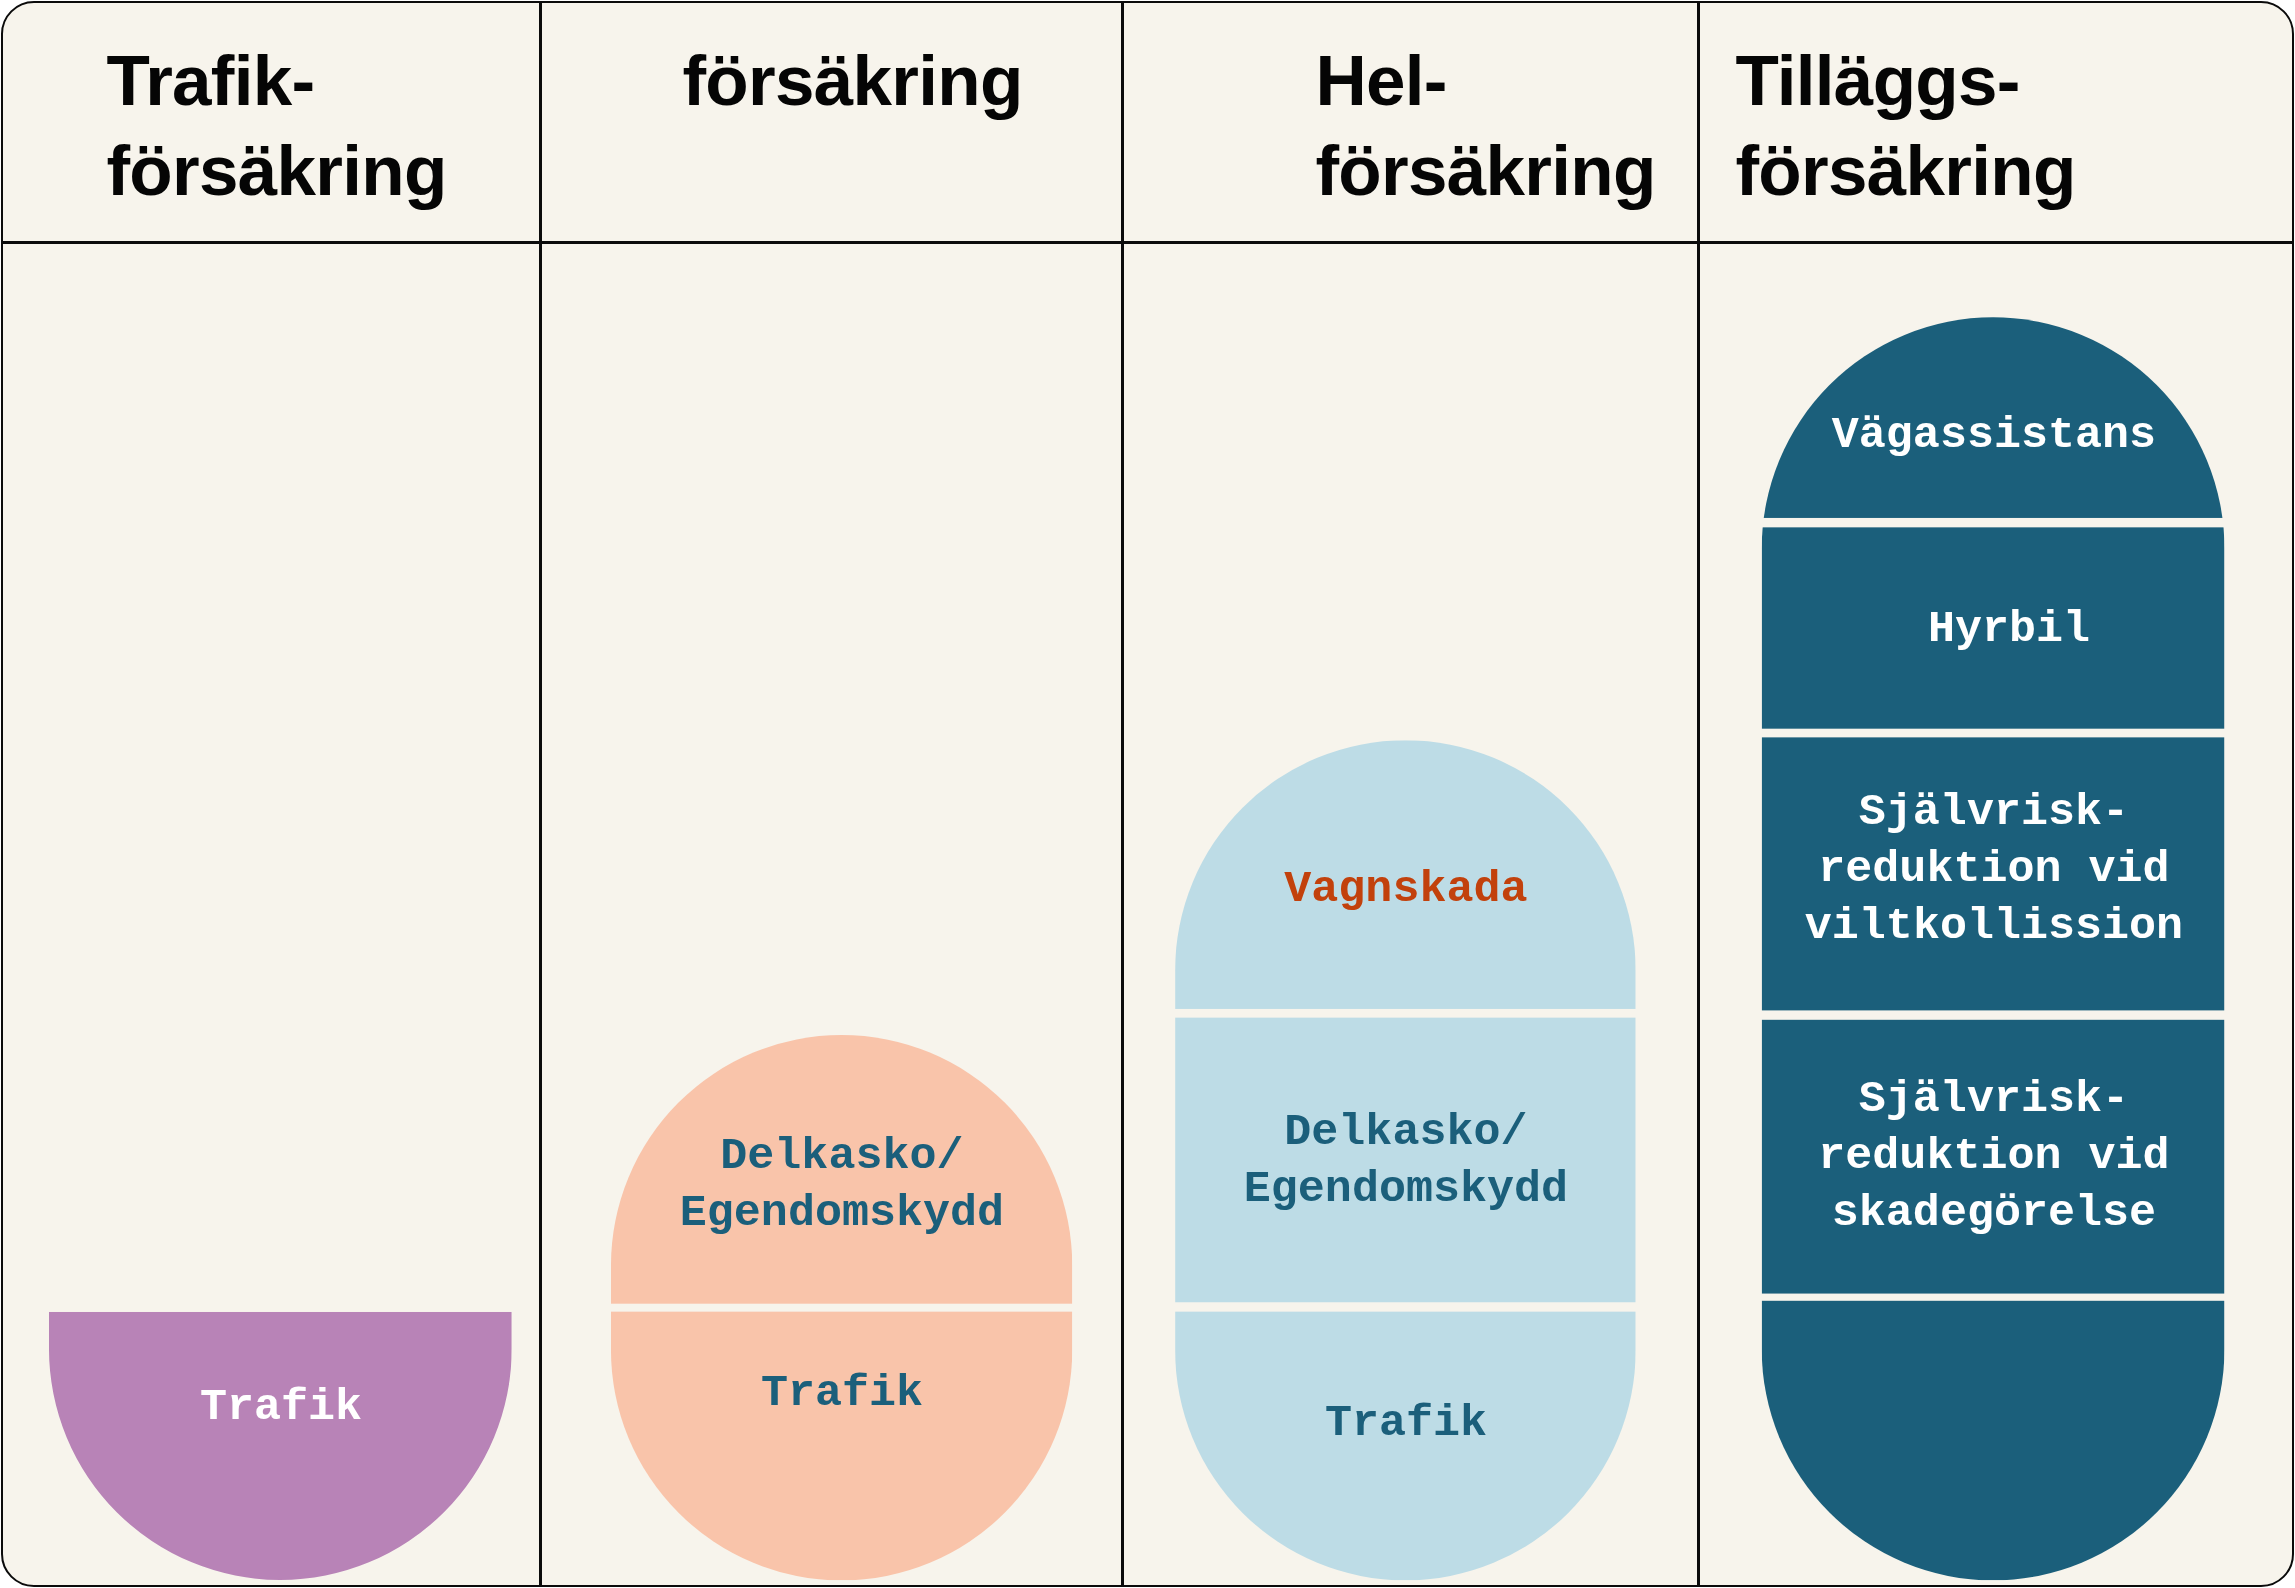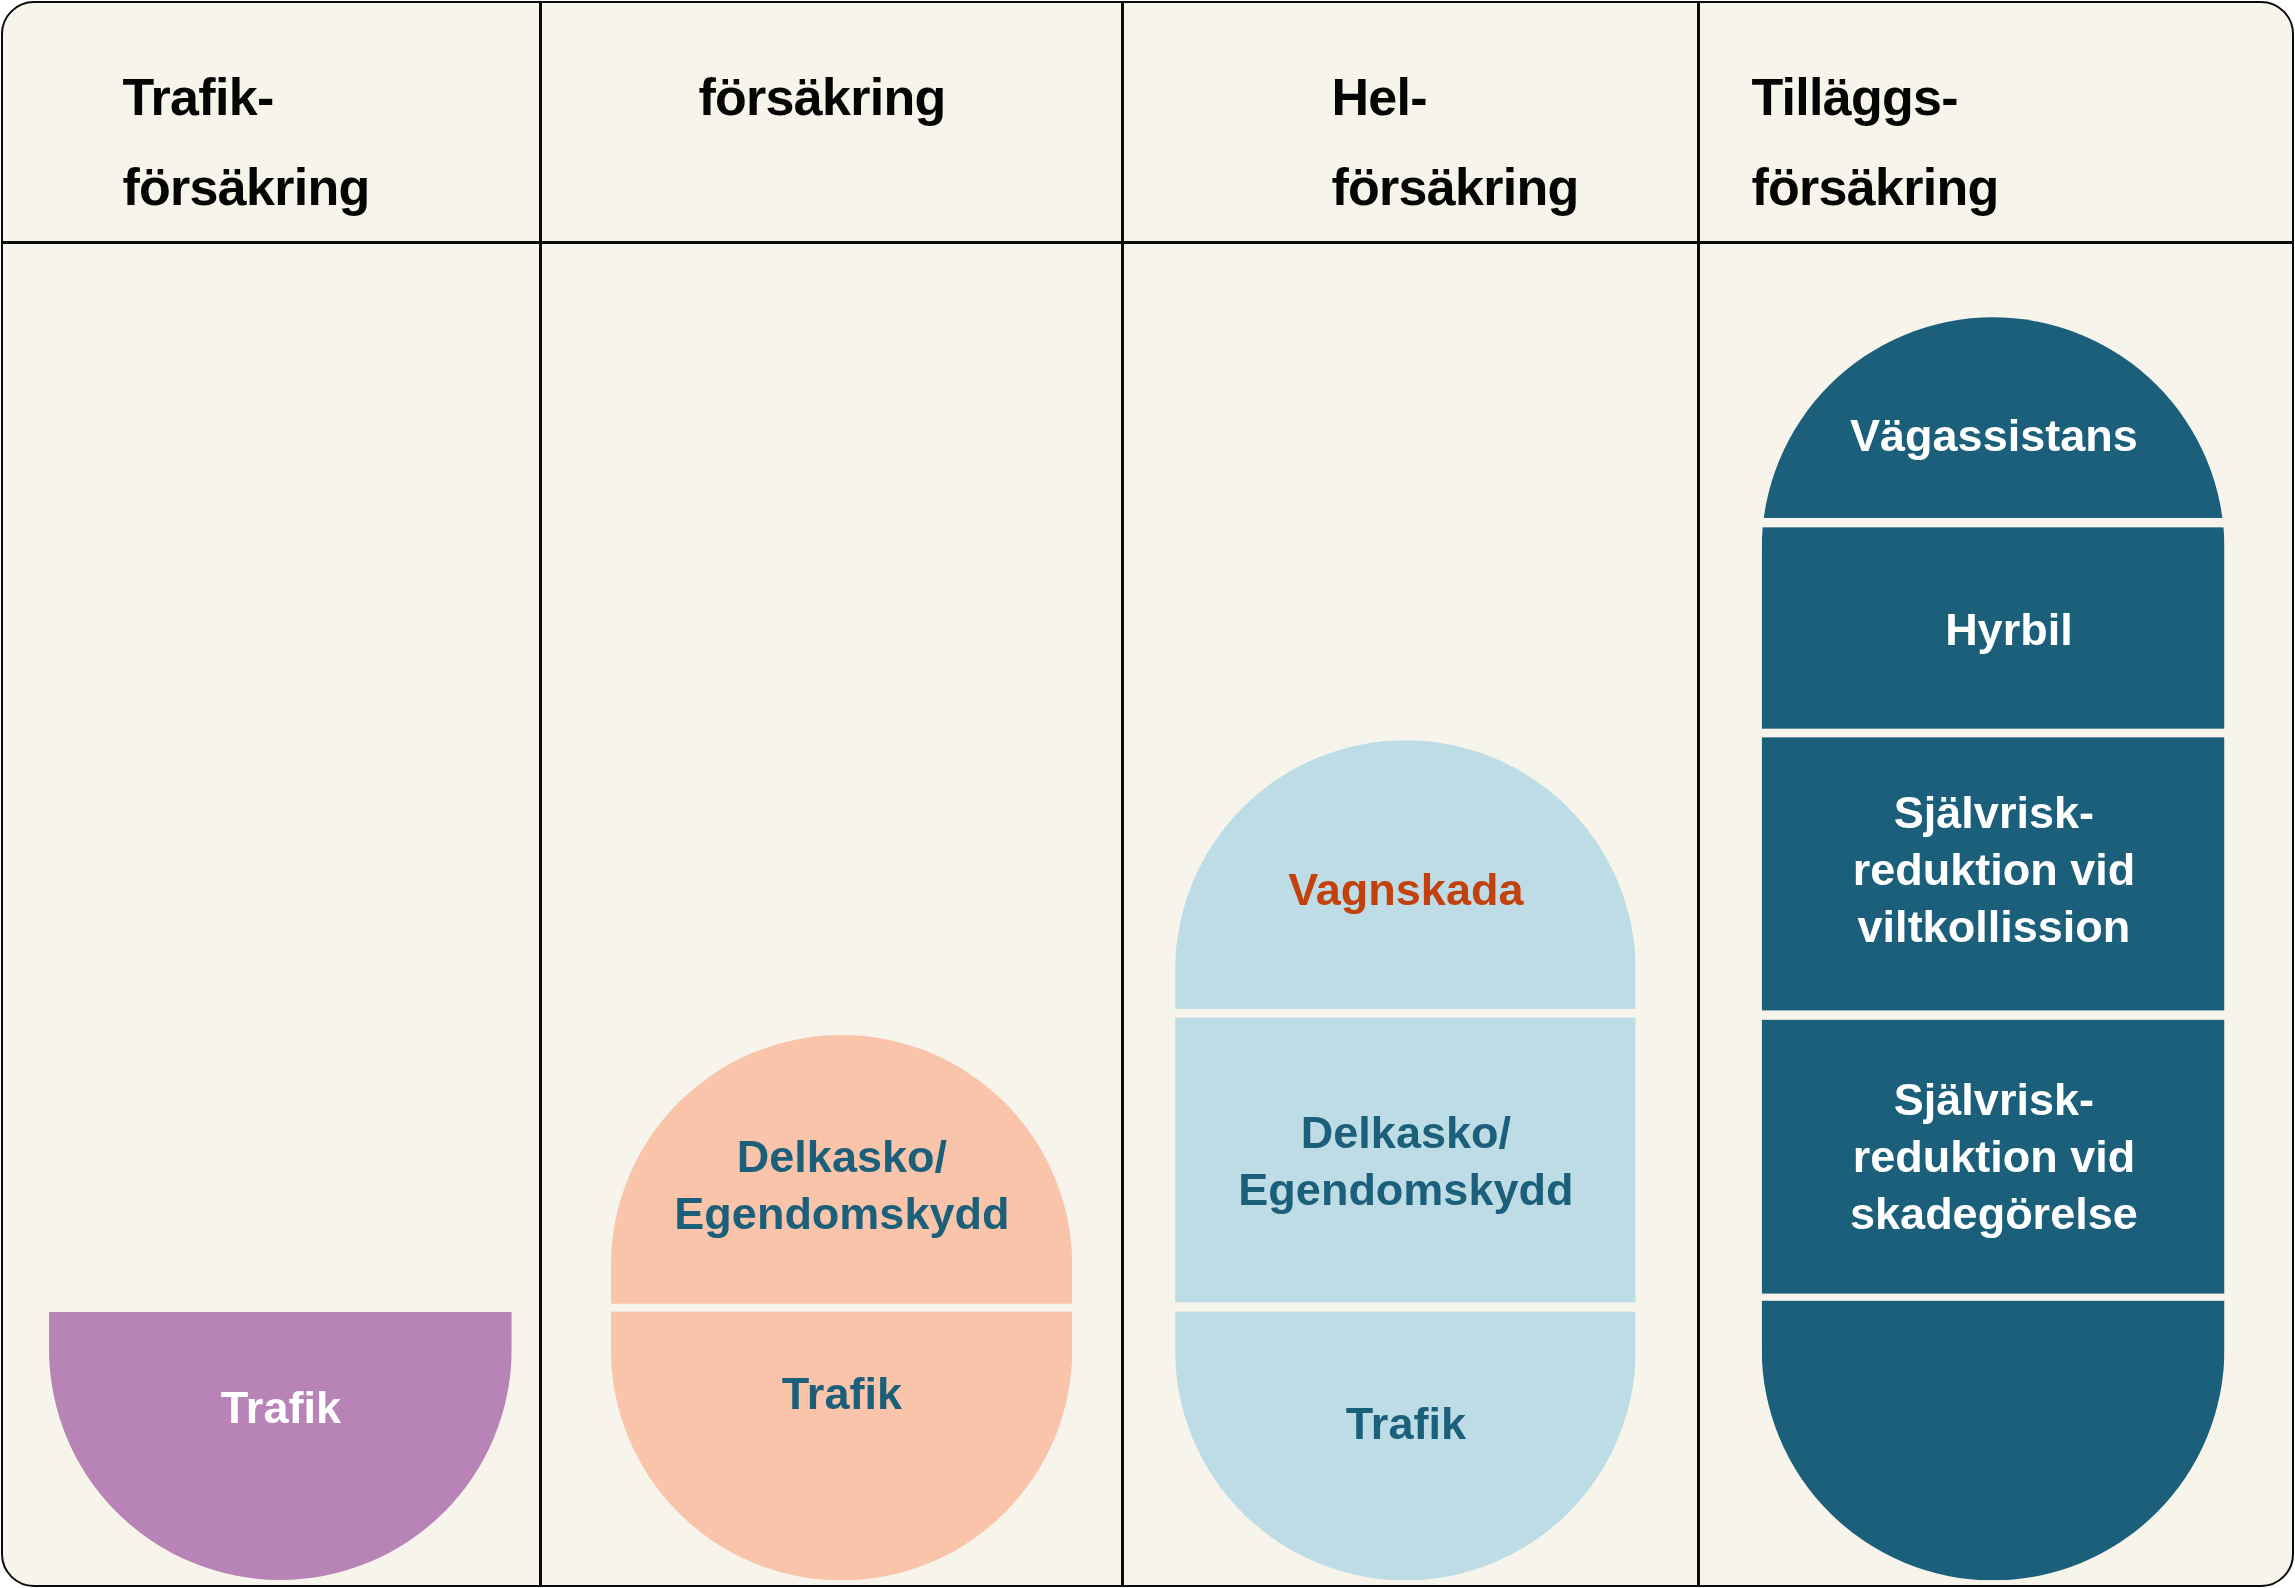--- a/index.html
+++ b/index.html
@@ -5,29 +5,29 @@
   html, body { margin: 0; padding: 0; background: #ffffff; }
   body { width: 2295px; height: 1589px; position: relative; overflow: hidden; }
   .frame {
     position: absolute; left: 1.4px; top: 1.4px; width: 2293px; height: 1586px;
     box-sizing: border-box; border: 2.9px solid #0b0b0b; border-radius: 33px;
     background: #f7f4ec; overflow: hidden;
   }
   .hline { position: absolute; left: 0; right: 0; top: 238px; height: 2.9px; background: #0b0b0b; }
   .vline { position: absolute; top: 0; bottom: 0; width: 2.9px; background: #0b0b0b; }
   .col-title {
-    position: absolute; top: 33px; margin: 16px;
+    position: absolute; top: 33px; margin: 0;
     font-family: "Liberation Sans", sans-serif; font-weight: 700;
-    font-size: 52px; line-height: 90px; color: #050505; letter-spacing: -0.7px;
+    font-size: 71px; line-height: 90px; color: #050505; letter-spacing: -0.7px;
   }
   .col-title span { display: block; }
   svg.shapes { position: absolute; left: -4.3px; top: -4.3px; }
   .seg-label {
     position: absolute; text-align: center;
-    font-family: Liberation Sans, sans-serif; font-weight: 700;
+    font-family: Liberation Mono, monospace; font-weight: 700;
     font-size: 45px; line-height: 57px; white-space: pre-line;
   }
 </style>
 </head>
 <body>
 
 <div class="frame">
 
   <svg class="shapes" width="2295" height="1589" viewBox="0 0 3169 2193">
     <defs>

